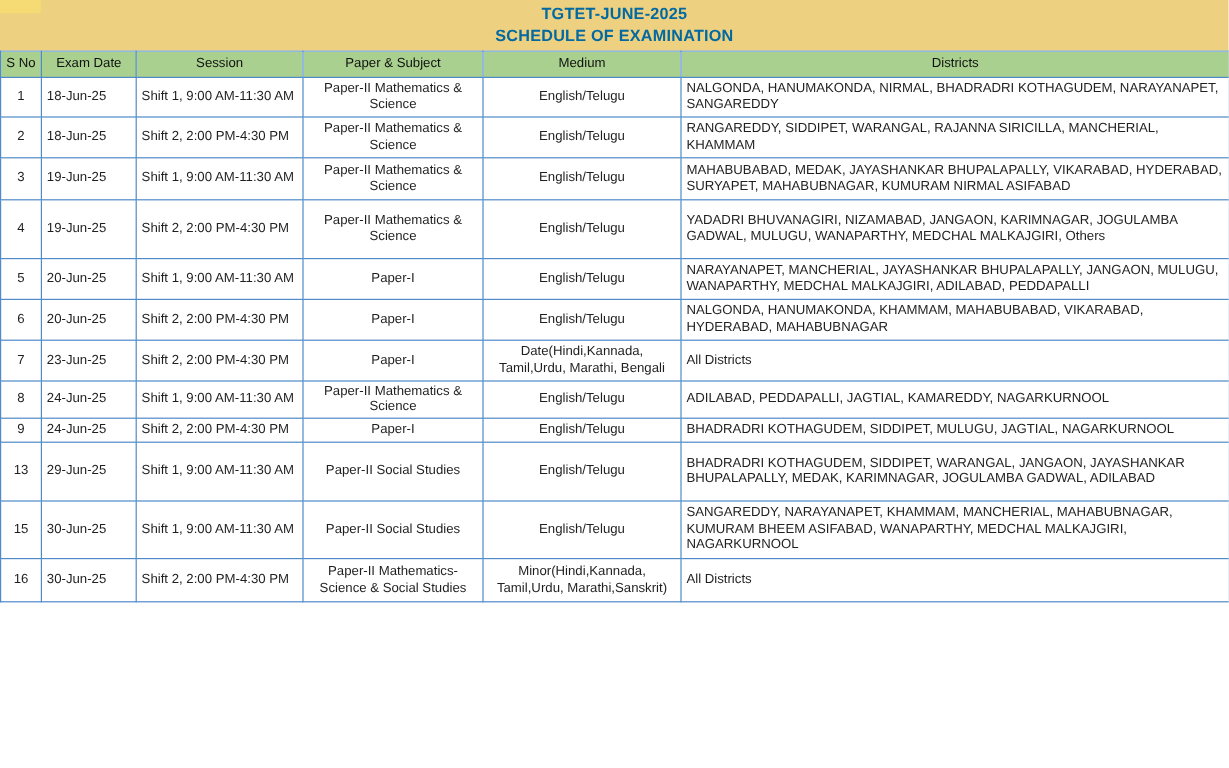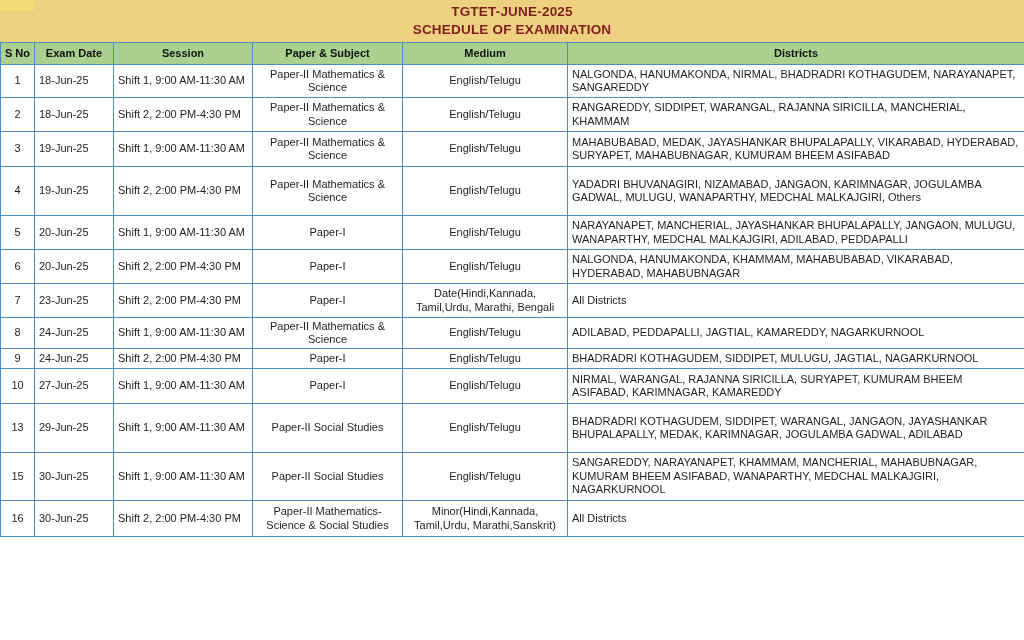--- a/index.html
+++ b/index.html
@@ -16,21 +16,21 @@
     width:100%;height:42px;
     background:#eed180;
     text-align:center;
     padding-top:3px;
     box-sizing:border-box;
   }
   .title-band .tline{
     font-weight:bold;
     font-size:13.5px;
     line-height:18px;
-    color:#7f1d1d;
+    color:#0369a1;
     letter-spacing:.2px;
   }
   .corner-highlight{
     position:absolute;left:0;top:0;
     width:34px;height:11px;
     background:#f6da74;
   }
   table.schedule{
     width:1024px;
     border-collapse:collapse;
@@ -40,21 +40,21 @@
     border:1px solid #4f8bc9;
     padding:1px 4px;
     font-size:11px;
     line-height:13.5px;
     vertical-align:middle;
     overflow:hidden;
     box-sizing:border-box;
   }
   table.schedule th{
     background:#a9d08e;
-    font-weight:bold;
+    font-weight:normal;
     font-size:11px;
     height:22px;
     padding:1px 2px;
     color:#111;
   }
   .c{text-align:center;}
   .l{text-align:left;}
 </style>
 </head>
 <body>
@@ -102,21 +102,21 @@
         <td class="c">Paper-II Mathematics &amp; Science</td>
         <td class="c">English/Telugu</td>
         <td class="l">RANGAREDDY, SIDDIPET, WARANGAL, RAJANNA SIRICILLA, MANCHERIAL, KHAMMAM</td>
       </tr>
       <tr style="height:35px">
         <td class="c">3</td>
         <td class="l">19-Jun-25</td>
         <td class="l">Shift 1, 9:00 AM-11:30 AM</td>
         <td class="c">Paper-II Mathematics &amp; Science</td>
         <td class="c">English/Telugu</td>
-        <td class="l">MAHABUBABAD, MEDAK, JAYASHANKAR BHUPALAPALLY, VIKARABAD, HYDERABAD, SURYAPET, MAHABUBNAGAR, KUMURAM BHEEM ASIFABAD</td>
+        <td class="l">MAHABUBABAD, MEDAK, JAYASHANKAR BHUPALAPALLY, VIKARABAD, HYDERABAD, SURYAPET, MAHABUBNAGAR, KUMURAM NIRMAL ASIFABAD</td>
       </tr>
       <tr style="height:49px">
         <td class="c">4</td>
         <td class="l">19-Jun-25</td>
         <td class="l">Shift 2, 2:00 PM-4:30 PM</td>
         <td class="c">Paper-II Mathematics &amp; Science</td>
         <td class="c">English/Telugu</td>
         <td class="l">YADADRI BHUVANAGIRI, NIZAMABAD, JANGAON, KARIMNAGAR, JOGULAMBA GADWAL, MULUGU, WANAPARTHY, MEDCHAL MALKAJGIRI,  Others</td>
       </tr>
       <tr style="height:34px">
@@ -152,28 +152,20 @@
         <td class="l">ADILABAD, PEDDAPALLI, JAGTIAL, KAMAREDDY, NAGARKURNOOL</td>
       </tr>
       <tr style="height:20px">
         <td class="c">9</td>
         <td class="l">24-Jun-25</td>
         <td class="l">Shift 2, 2:00 PM-4:30 PM</td>
         <td class="c">Paper-I</td>
         <td class="c">English/Telugu</td>
         <td class="l">BHADRADRI KOTHAGUDEM, SIDDIPET, MULUGU, JAGTIAL, NAGARKURNOOL</td>
       </tr>
-      <tr style="height:35px">
-        <td class="c">10</td>
-        <td class="l">27-Jun-25</td>
-        <td class="l">Shift 1, 9:00 AM-11:30 AM</td>
-        <td class="c">Paper-I</td>
-        <td class="c">English/Telugu</td>
-        <td class="l">NIRMAL, WARANGAL, RAJANNA SIRICILLA, SURYAPET, KUMURAM BHEEM ASIFABAD, KARIMNAGAR, KAMAREDDY</td>
-      </tr>
       <tr style="height:49px">
         <td class="c">13</td>
         <td class="l">29-Jun-25</td>
         <td class="l">Shift 1, 9:00 AM-11:30 AM</td>
         <td class="c">Paper-II Social Studies</td>
         <td class="c">English/Telugu</td>
         <td class="l">BHADRADRI KOTHAGUDEM, SIDDIPET, WARANGAL, JANGAON, JAYASHANKAR BHUPALAPALLY, MEDAK, KARIMNAGAR, JOGULAMBA GADWAL, ADILABAD</td>
       </tr>
       <tr style="height:48px">
         <td class="c">15</td>

